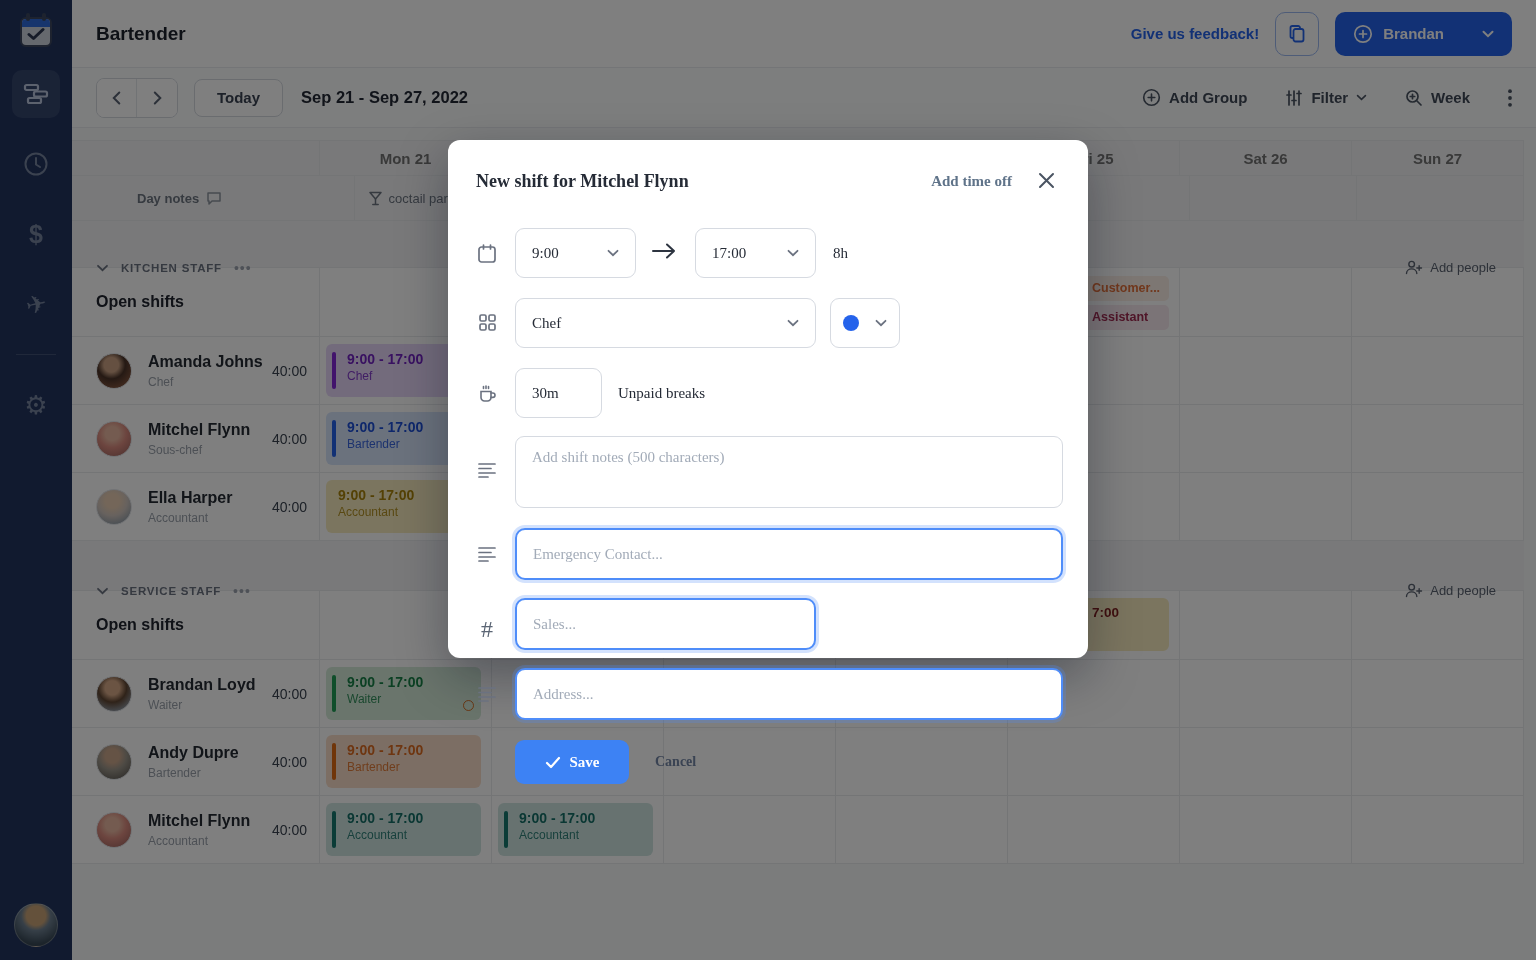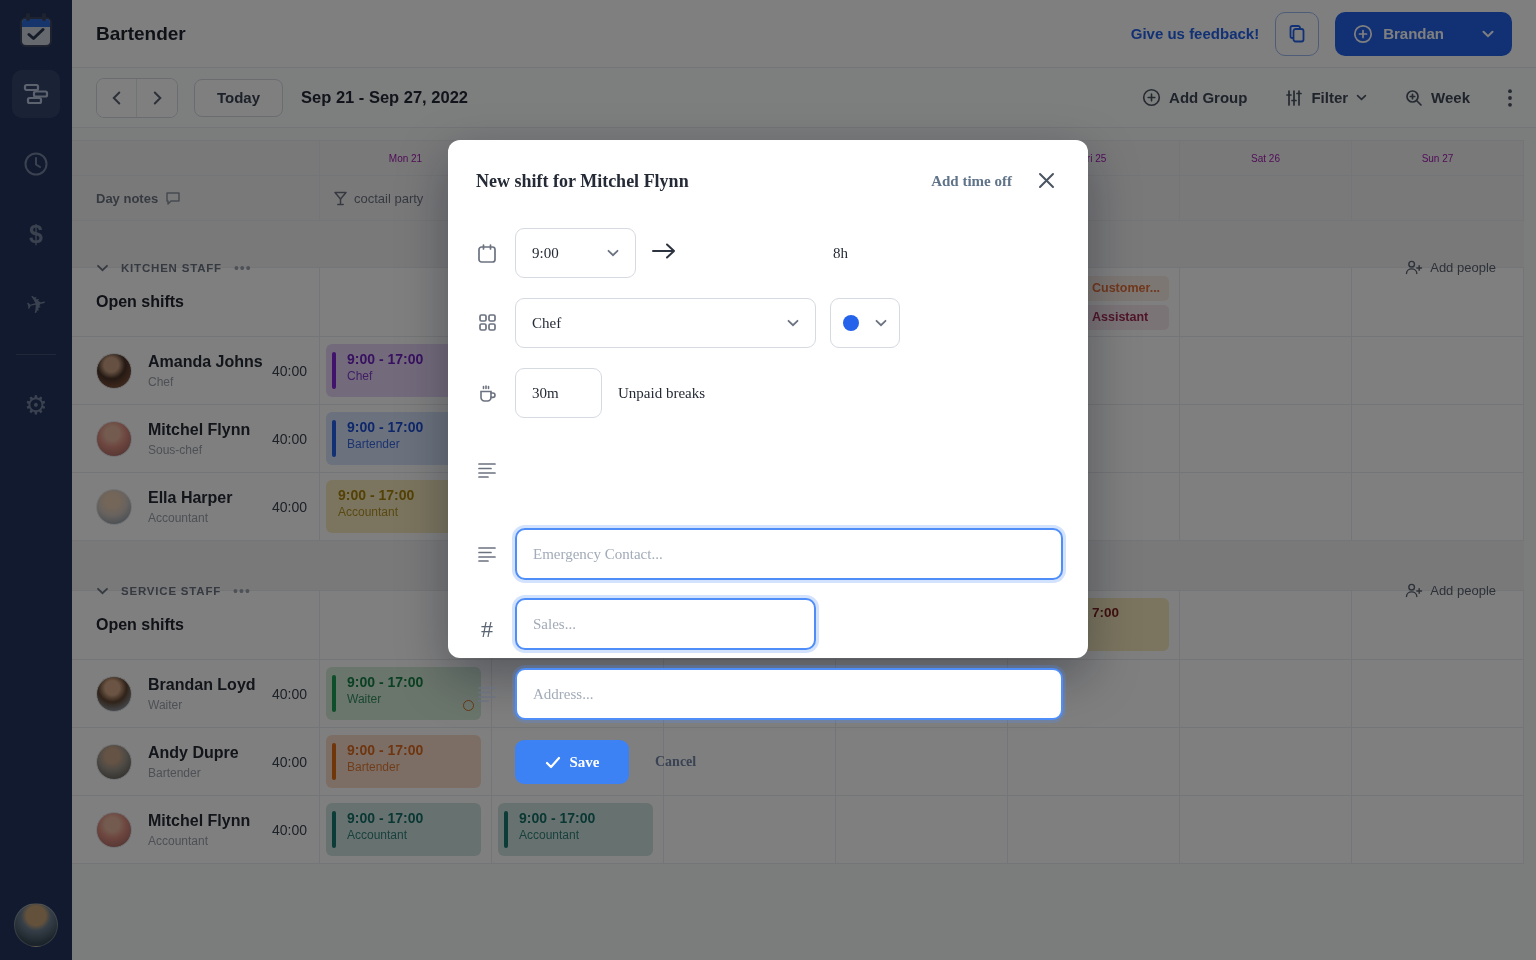--- a/index.html
+++ b/index.html
@@ -40,22 +40,22 @@
   .toolbar-right { margin-left:auto; display:flex; align-items:center; gap:38px; color:#3f4856; font-size:15px; font-weight:600; }
   .tool-item { display:flex; align-items:center; gap:8px; cursor:pointer; }
 
   
   .grid { position:absolute; left:0; top:140px; width:1452px; }
   .row { display:flex; border-bottom:1px solid #e8eaed; }
   .cell { border-right:1px solid #e8eaed; position:relative; }
   .col-people { width:248px; }
   .col-day { width:172px; }
   .row-header { height:36px; background:#f2f3f5; border-top:1px solid #e8eaed; }
-  .row-header .col-day { display:flex; align-items:center; justify-content:center; font-size:10px; color:#a21caf; }
-  .row-notes { height:45px; background:#f2f3f5; }
+  .row-header .col-day { display:flex; align-items:center; justify-content:center; font-size:15px; color:#737373;font-weight:bold; }
+  .row-notes { height:45px; background:#f2f3f5;padding-left:41px; }
   .row-notes .col-people { display:flex; align-items:center; padding-left:24px; gap:7px; color:#6d7580; font-size:13px; font-weight:700; }
   .note-chip { display:flex; align-items:center; gap:7px; padding-left:14px; height:100%; color:#6d7580; font-size:13px; }
   .row-group { height:47px; background:#f2f3f5; align-items:center; }
   .row-group .col-people, .row-group .grp-span { border-right:none; }
   .grp-span { width:1204px; position:relative; }
   .grp-label-wrap { position:absolute; left:24px; top:0; height:47px; display:flex; align-items:center; gap:12px; color:#6b7280; }
   .grp-name { font-size:11.5px; font-weight:700; letter-spacing:0.8px; color:#6b7280; }
   .grp-dots { color:#9ca3af; font-size:14px; letter-spacing:1px; }
   .add-people { position:absolute; right:28px; top:0; height:47px; display:flex; align-items:center; gap:7px; color:#5a6270; font-size:13px; cursor:pointer; }
   .row-open { height:69px; background:#fff; }
@@ -518,20 +518,26 @@
     <span>9:00</span>
     <svg class="chev" width="12" height="8" viewBox="0 0 12 8" fill="none" stroke="currentColor" stroke-width="1.8" stroke-linecap="round">
         <path d="M1.5 1.8 6 6.2l4.5-4.4"></path>
       </svg>
   </div>
   <div class="m-static" style="left:203px; top:102px; color:#2d3440;">
     <svg width="26" height="18" viewBox="0 0 26 18" fill="none" stroke="currentColor" stroke-width="2" stroke-linecap="round" stroke-linejoin="round">
         <path d="M2 9h21M16 2.5 23 9l-7 6.5"></path>
       </svg>
   </div>
+  <div class="sel" style="left:247px; top:88px; width:121px;">
+    <span>17:00</span>
+    <svg class="chev" width="12" height="8" viewBox="0 0 12 8" fill="none" stroke="currentColor" stroke-width="1.8" stroke-linecap="round">
+        <path d="M1.5 1.8 6 6.2l4.5-4.4"></path>
+      </svg>
+  </div>
   <div class="m-static" style="left:385px; top:105px;">8h</div>
 
   <div class="m-icon" style="top:173px;">
     <svg width="19" height="19" viewBox="0 0 19 19" fill="none" stroke="currentColor" stroke-width="1.7">
       <rect x="2" y="2" width="6" height="6" rx="1.4"></rect>
         <rect x="11" y="2" width="6" height="6" rx="1.4"></rect>
       <rect x="2" y="11" width="6" height="6" rx="1.4"></rect>
         <rect x="11" y="11" width="6" height="6" rx="1.4"></rect>
     </svg>
   </div>
@@ -558,20 +564,21 @@
   <div class="sel" style="left:67px; top:228px; width:87px;">
     <span>30m</span>
   </div>
   <div class="m-static" style="left:170px; top:245px;">Unpaid breaks</div>
 
   <div class="m-icon" style="top:322px;">
     <svg width="20" height="16" viewBox="0 0 20 16" fill="none" stroke="currentColor" stroke-width="1.7" stroke-linecap="round">
       <path d="M2 2h16M2 6.5h12M2 11h16M2 15h9"></path>
     </svg>
   </div>
+  <textarea class="notes-area" placeholder="Add shift notes (500 characters)" style=""></textarea>
 
   <div class="m-icon" style="top:406px;">
     <svg width="20" height="16" viewBox="0 0 20 16" fill="none" stroke="currentColor" stroke-width="1.7" stroke-linecap="round">
       <path d="M2 2h16M2 6.5h12M2 11h16M2 15h9"></path>
     </svg>
   </div>
   <input class="txt-input" style="left: 67px; top: 388px; width: 548px; height: 52px;" placeholder="Emergency Contact...">
 
   <div class="m-icon" style="top:476px; font-size:24px; color:#5c6675;">#</div>
   <input class="txt-input" style="left: 67px; top: 458px; width: 301px; height: 52px;" placeholder="Sales...">

